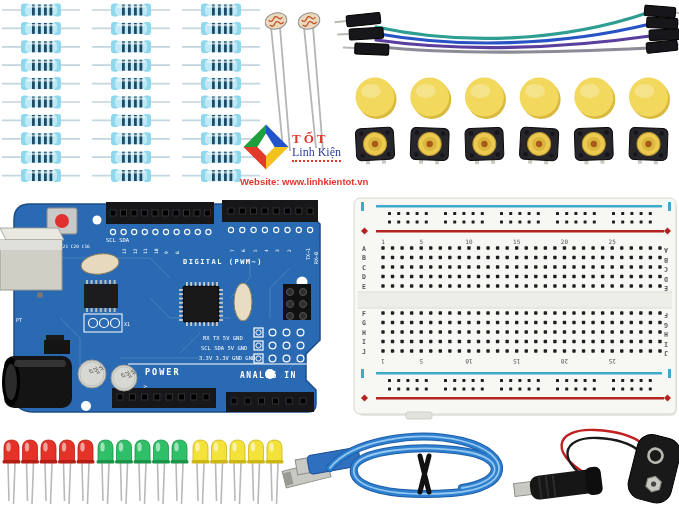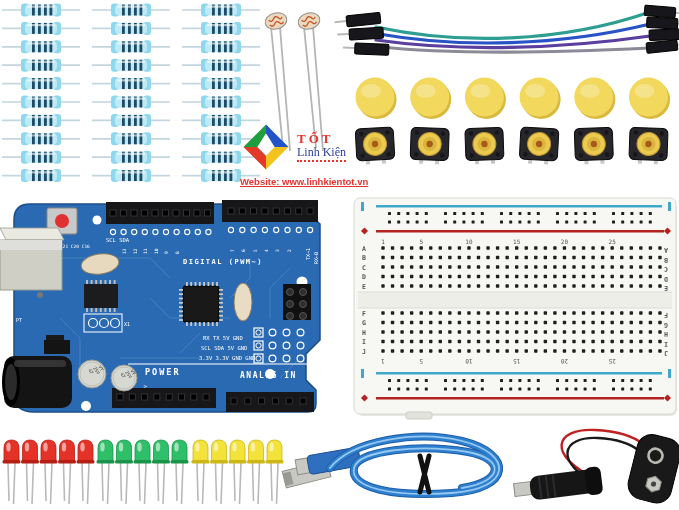--- a/index.html
+++ b/index.html
@@ -2,21 +2,21 @@
 <html><head>
 <meta charset="utf-8">
 <style>
   html,body{margin:0;padding:0;background:#fff;}
   #canvas{position:relative;width:679px;height:510px;background:#ffffff;overflow:hidden;
           font-family:"Liberation Sans",sans-serif;}
   #scene{position:absolute;left:0;top:0;}
   svg text{font-family:"DejaVu Sans Mono","Liberation Mono",monospace;}
   
   #logo{position:absolute;left:240px;top:121px;width:132px;}
-  .logo-row{display:flex;align-items:center;gap:5px;}
+  .logo-row{display:flex;align-items:center;}
   .logo-text{display:flex;flex-direction:column;align-items:flex-start;}
   .tot{font-size:13px;font-weight:bold;letter-spacing:3px;line-height:1.1;
        font-family:"Liberation Serif",serif;}
   .linhkien{font-size:12px;line-height:1.05;font-family:"Liberation Serif",serif;
        padding-bottom:2px;border-bottom:2px dotted #e5342b;white-space:nowrap;}
   .website{font-size:9.5px;font-weight:bold;margin-top:3px;white-space:nowrap;
        font-family:"Liberation Sans",sans-serif;}
 </style>
 </head>
 <body>
@@ -1325,15 +1325,15 @@
         <polygon points="30,4 56,30 40,30 30,14" fill="#2353c8"></polygon>
         <polygon points="56,30 30,56 30,40 40,30" fill="#f2c31d"></polygon>
         <polygon points="30,56 4,30 20,30 30,40" fill="#e23a28"></polygon>
         <polygon points="4,30 30,4 30,14 20,30" fill="#1f9e3e"></polygon>
       </svg>
       <div class="logo-text">
         <div class="tot" style="color: rgb(229, 52, 43);">TỐT</div>
         <div class="linhkien" style="color: rgb(42, 63, 158);">Linh Kiện</div>
       </div>
     </div>
-    <div class="website" style="color: rgb(229, 52, 43); text-decoration: underline;">Website: www.linhkientot.vn</div>
+    <div class="website" style="color: rgb(229, 52, 43);">Website: www.linhkientot.vn</div>
   </div>
 </div>
 
 </body></html>

